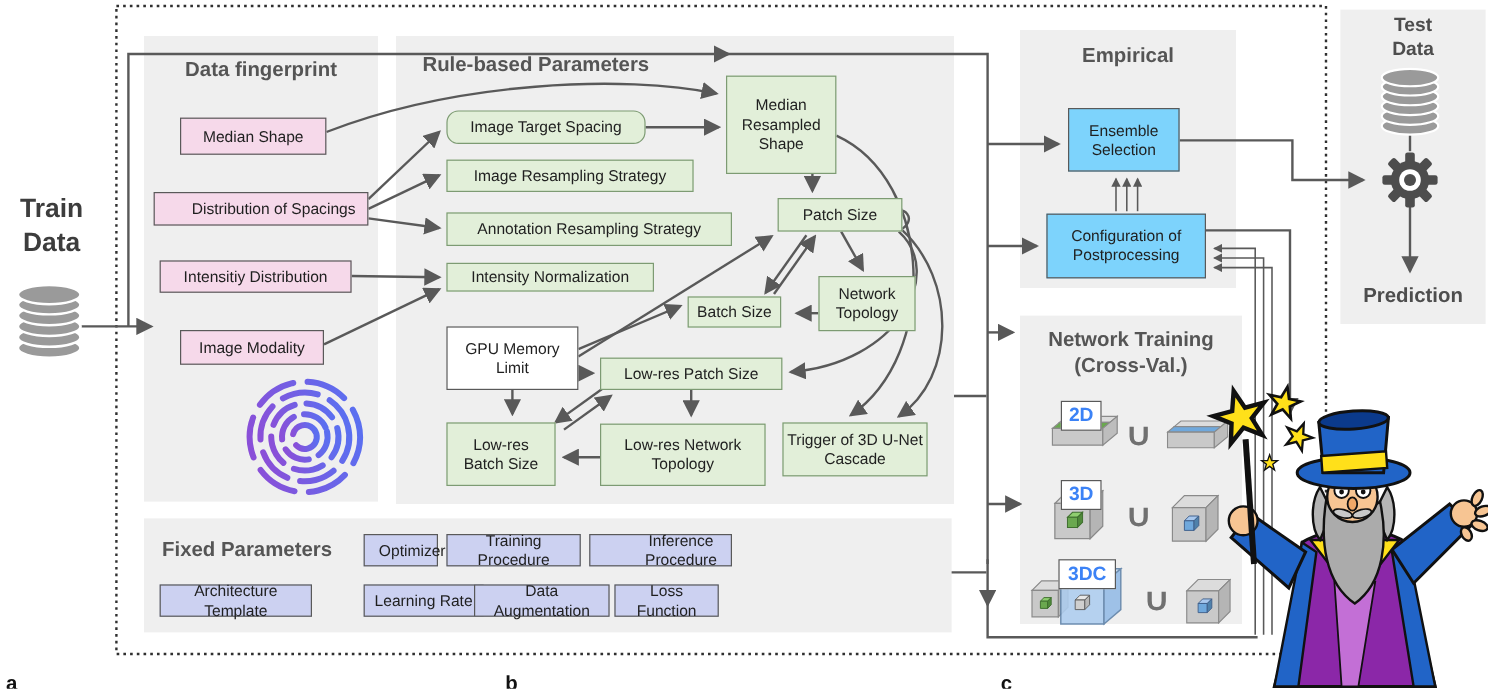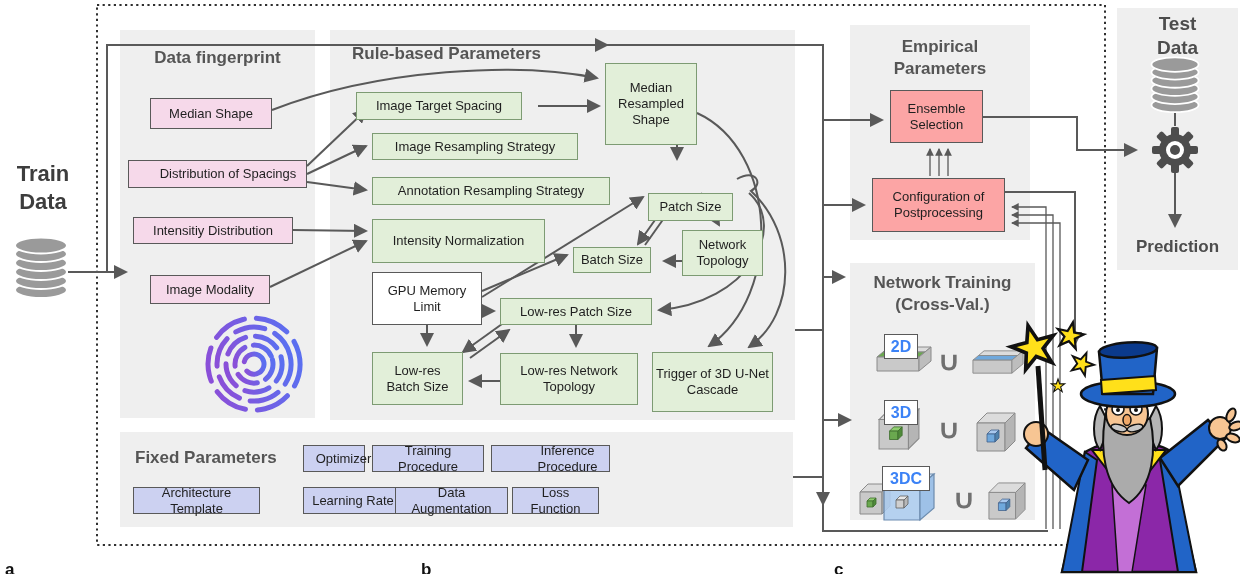--- a/index.html
+++ b/index.html
@@ -5,21 +5,21 @@
   html,body{margin:0;padding:0;}
   body{width:1240px;height:574px;position:relative;overflow:hidden;background:#ffffff;
        font-family:"Liberation Sans", sans-serif;}
   .panel{position:absolute;background:#efefef;z-index:1;}
   .node{position:absolute;box-sizing:border-box;border:1.6px solid #595959;display:flex;
         align-items:center;justify-content:center;text-align:center;font-size:13px;
         line-height:1.22;color:#1f1f1f;background:#fff;z-index:3;padding:1px 3px;}
   .pink{background:#f6d9ea;}
   .green{background:#e2efd9;border-color:#7d9b73;}
   .lav{background:#ccd1f1;}
-  .yellow{background:#fca5a5;}
+  .yellow{background:#7dd3fc;}
   .whitebox{background:#ffffff;}
   .ptitle{position:absolute;z-index:3;font-weight:bold;color:#555555;font-size:17px;}
   .center{text-align:center;}
   .biglabel{position:absolute;z-index:3;font-weight:bold;color:#3d3d3d;font-size:22px;
             text-align:center;line-height:1.25;}
   .ntlbl{position:absolute;box-sizing:border-box;border:1.6px solid #595959;background:#fff;
          z-index:4;font-weight:bold;font-size:16px;color:#3b82f6;display:flex;align-items:center;
          justify-content:center;margin-left:28px;}
   .union{position:absolute;z-index:3;font-size:30px;color:#707070;font-weight:bold;
          transform:scaleY(.85);}
@@ -141,46 +141,45 @@
     <circle cx="62" cy="50" r="10" stroke-dasharray="26 10"></circle>
     <circle cx="62" cy="50" r="19" stroke-dasharray="22 9"></circle>
     <circle cx="62" cy="50" r="28" stroke-dasharray="25 10"></circle>
     <circle cx="62" cy="50" r="37" stroke-dasharray="30 11"></circle>
     <circle cx="62" cy="50" r="46" stroke-dasharray="34 12"></circle>
     <path d="M62,50 h6"></path>
   </g>
 </svg>
 
 <div class="ptitle" style="left:352px;top:44px;">Rule-based Parameters</div>
-<div class="node green" style="left:356px;top:92px;width:166px;height:28px;">Image Target Spacing</div>
+<div class="node green" style="left:372px;top:92px;width:166px;height:28px;border-radius:10px;">Image Target Spacing</div>
 <div class="node green" style="left:372px;top:133px;width:206px;height:27px;">Image Resampling Strategy</div>
 <div class="node green" style="left:372px;top:177px;width:238px;height:28px;">Annotation Resampling Strategy</div>
-<div class="node green" style="left:372px;top:219px;width:173px;height:44px;">Intensity Normalization</div>
+<div class="node green" style="left:372px;top:219px;width:173px;height:24px;">Intensity Normalization</div>
 <div class="node green" style="left:605px;top:63px;width:92px;height:82px;">Median Resampled Shape</div>
-<div class="node green" style="left:648px;top:165px;width:85px;height:28px;margin-top:28px;">Patch Size</div>
+<div class="node green" style="left:648px;top:165px;width:104px;height:28px;">Patch Size</div>
 <div class="node green" style="left:682px;top:230px;width:81px;height:46px;">Network Topology</div>
 <div class="node green" style="left:573px;top:247px;width:78px;height:26px;">Batch Size</div>
 <div class="node whitebox" style="left:372px;top:272px;width:110px;height:53px;">GPU Memory Limit</div>
 <div class="node green" style="left:500px;top:298px;width:152px;height:27px;">Low-res Patch Size</div>
 <div class="node green" style="left:372px;top:352px;width:91px;height:53px;">Low-res Batch Size</div>
 <div class="node green" style="left:500px;top:353px;width:138px;height:52px;">Low-res Network Topology</div>
-<div class="node green" style="left:652px;top:352px;width:121px;height:60px;">Trigger of 3D U-Net Cascade</div>
+<div class="node green" style="left:652px;top:352px;width:121px;height:45px;">Trigger of 3D U-Net Cascade</div>
 
 <div class="ptitle" style="left:135px;top:448px;">Fixed Parameters</div>
 <div class="node lav" style="left:303px;top:445px;width:62px;height:27px;padding-left:22px;">Optimizer</div>
 <div class="node lav" style="left:372px;top:445px;width:112px;height:27px;">Training Procedure</div>
 <div class="node lav" style="left:491px;top:445px;width:119px;height:27px;padding-left:37px;">Inference Procedure</div>
 <div class="node lav" style="left:133px;top:487px;width:127px;height:27px;">Architecture Template</div>
 <div class="node lav" style="left:303px;top:487px;width:100px;height:27px;">Learning Rate</div>
 <div class="node lav" style="left:395px;top:487px;width:113px;height:27px;">Data Augmentation</div>
 <div class="node lav" style="left:512px;top:487px;width:87px;height:27px;">Loss Function</div>
 
 <div class="ptitle center" style="left:850px;top:36px;width:180px;line-height:22px;">
   <div>Empirical</div>
-  <div>Parameters</div>
 </div>
 <div class="node yellow" style="left:890px;top:90px;width:93px;height:53px;">Ensemble Selection</div>
 <div class="node yellow" style="left:872px;top:178px;width:133px;height:54px;">Configuration of Postprocessing</div>
 
 <div class="ptitle center" style="left:850px;top:272px;width:185px;line-height:22px;">
   <div>Network Training</div>
   <div>(Cross-Val.)</div>
 </div>
 
 <div class="ntlbl" style="left:856px;top:334px;width:34px;height:25px;">2D</div>
@@ -259,21 +258,21 @@
     <polygon points="1,11 29,11 29,39 1,39" fill="#c9c9c9"></polygon>
     <polygon points="29,11 39,1 39,29 29,39" fill="#b5b5b5"></polygon>
   </g>
   <g stroke="#3f5f8a" stroke-width="0.8">
     <polygon points="11,22 15,18 23,18 19,22" fill="#a8c8ee"></polygon>
     <polygon points="11,22 19,22 19,30 11,30" fill="#6fa8dc"></polygon>
     <polygon points="19,22 23,18 23,26 19,30" fill="#4f81ab"></polygon>
   </g>
 </svg>
 
-<div class="biglabel" style="left:1117px;top:12px;width:121px;font-size:19px;color:#4d4d4d;">
+<div class="biglabel" style="left:1117px;top:12px;width:121px;font-size:16px;color:#4d4d4d;">
   <div>Test</div>
   <div>Data</div>
 </div>
 <svg class="icon-abs" style="left:1147px;top:56px;" width="56" height="58" viewBox="0 0 58 64">
   <g fill="#9a9a9a" stroke="#ffffff" stroke-width="2">
     <ellipse cx="29" cy="54" rx="26" ry="8"></ellipse>
       <ellipse cx="29" cy="45" rx="26" ry="8"></ellipse>
     <ellipse cx="29" cy="36" rx="26" ry="8"></ellipse>
       <ellipse cx="29" cy="27" rx="26" ry="8"></ellipse>
     <ellipse cx="29" cy="18" rx="26" ry="8"></ellipse>

